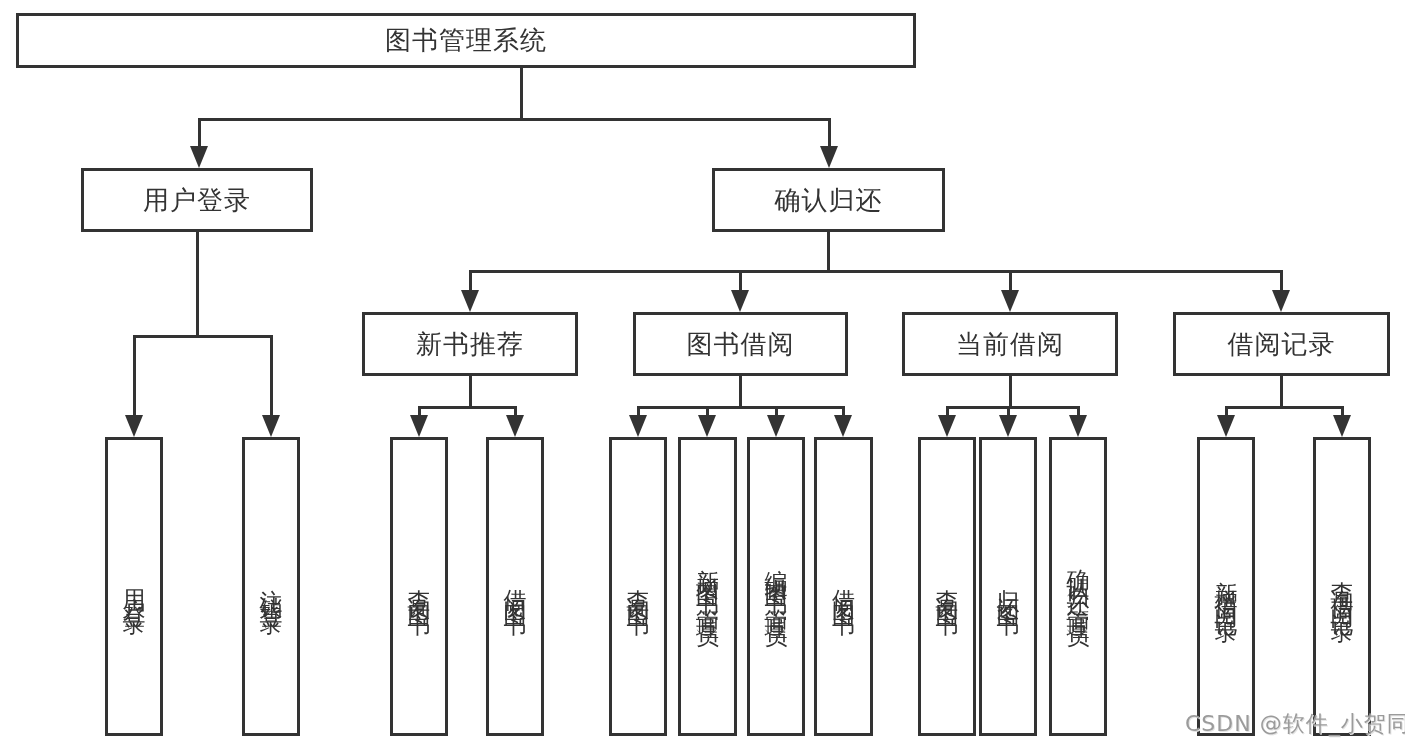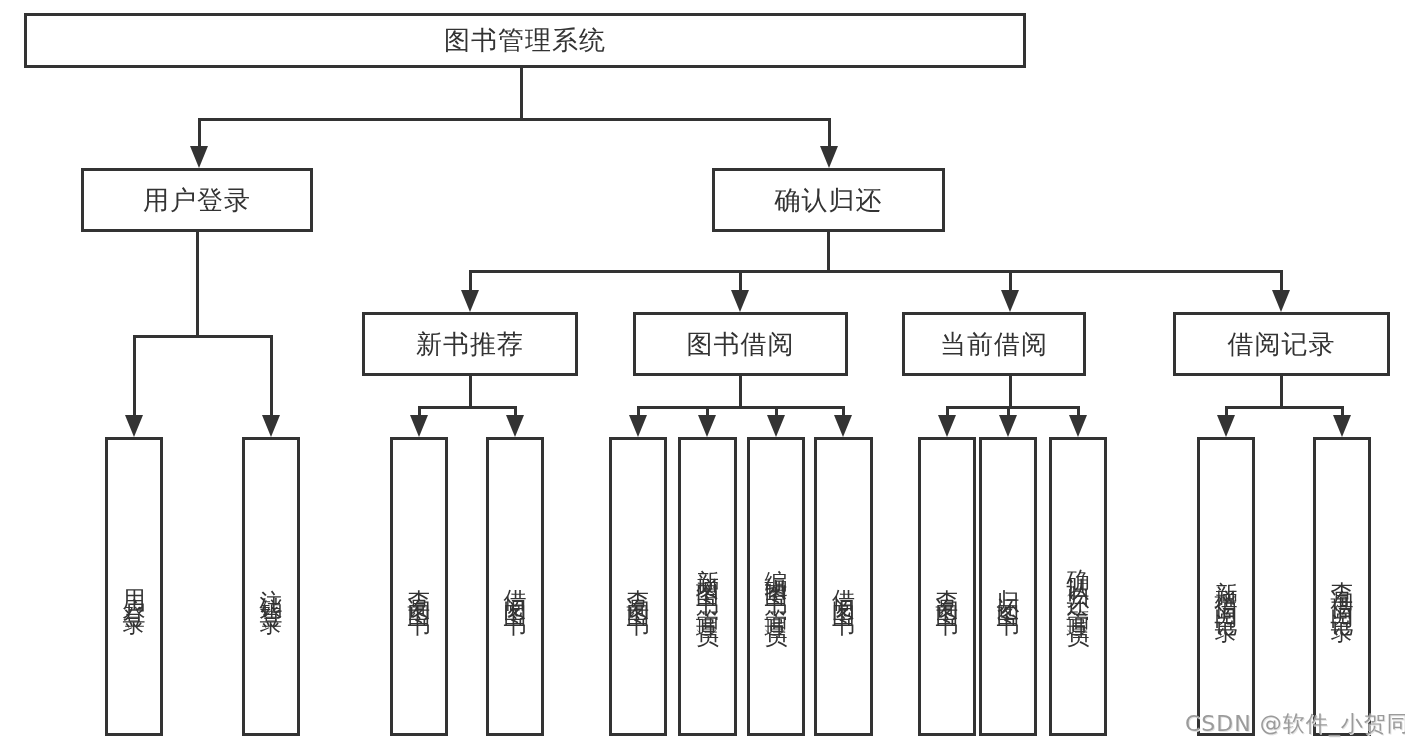--- a/index.html
+++ b/index.html
@@ -61,21 +61,21 @@
     text-shadow: 1px 1px 0 #e3e3e3;
     white-space: nowrap;
     z-index: 5;
   }
 </style>
 </head>
 <body>
 
 <div id="stage">
 
-  <div class="box" style="left:24px; top:13px; width:1002px; height:55px;font-family:Liberation Serif, serif;">
+  <div class="box" style="left:16px; top:13px; width:900px; height:55px;font-family:Liberation Serif, serif;">
     <span>图书管理系统</span>
   </div>
 
   <div class="vl" style="left:520px; top:68px; height:50px;"></div>
   <div class="hl" style="left:198px; top:118px; width:632px;"></div>
   <div class="vl" style="left:198px; top:118px; height:29px;"></div>
   <div class="ah" style="left:190px; top:146px;"></div>
   <div class="vl" style="left:828px; top:118px; height:29px;"></div>
   <div class="ah" style="left:820px; top:146px;"></div>
 
@@ -103,21 +103,21 @@
   <div class="ah" style="left:1001px; top:290px;"></div>
   <div class="vl" style="left:1280px; top:270px; height:20px;"></div>
   <div class="ah" style="left:1272px; top:290px;"></div>
 
   <div class="box" style="left:633px; top:312px; width:215px; height:64px;">
     <span>图书借阅</span>
   </div>
   <div class="box" style="left:362px; top:312px; width:216px; height:64px;">
     <span>新书推荐</span>
   </div>
-  <div class="box" style="left:902px; top:312px; width:184px; height:64px;">
+  <div class="box" style="left:902px; top:312px; width:216px; height:64px;">
     <span>当前借阅</span>
   </div>
   <div class="box" style="left:1173px; top:312px; width:217px; height:64px;">
     <span>借阅记录</span>
   </div>
 
   <div class="vl" style="left:469px; top:376px; height:30px;"></div>
   <div class="hl" style="left:418px; top:406px; width:98px;"></div>
   <div class="vl" style="left:418px; top:406px; height:9px;"></div>
   <div class="ah" style="left:410px; top:415px;"></div>

